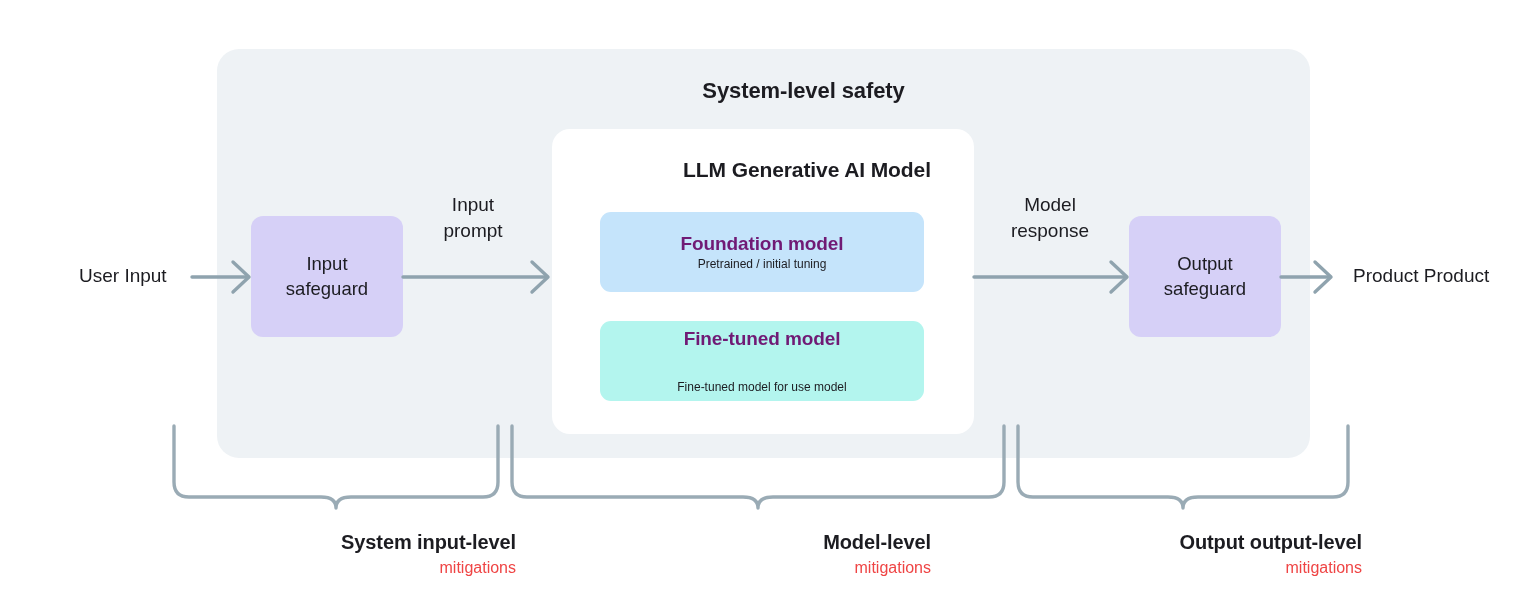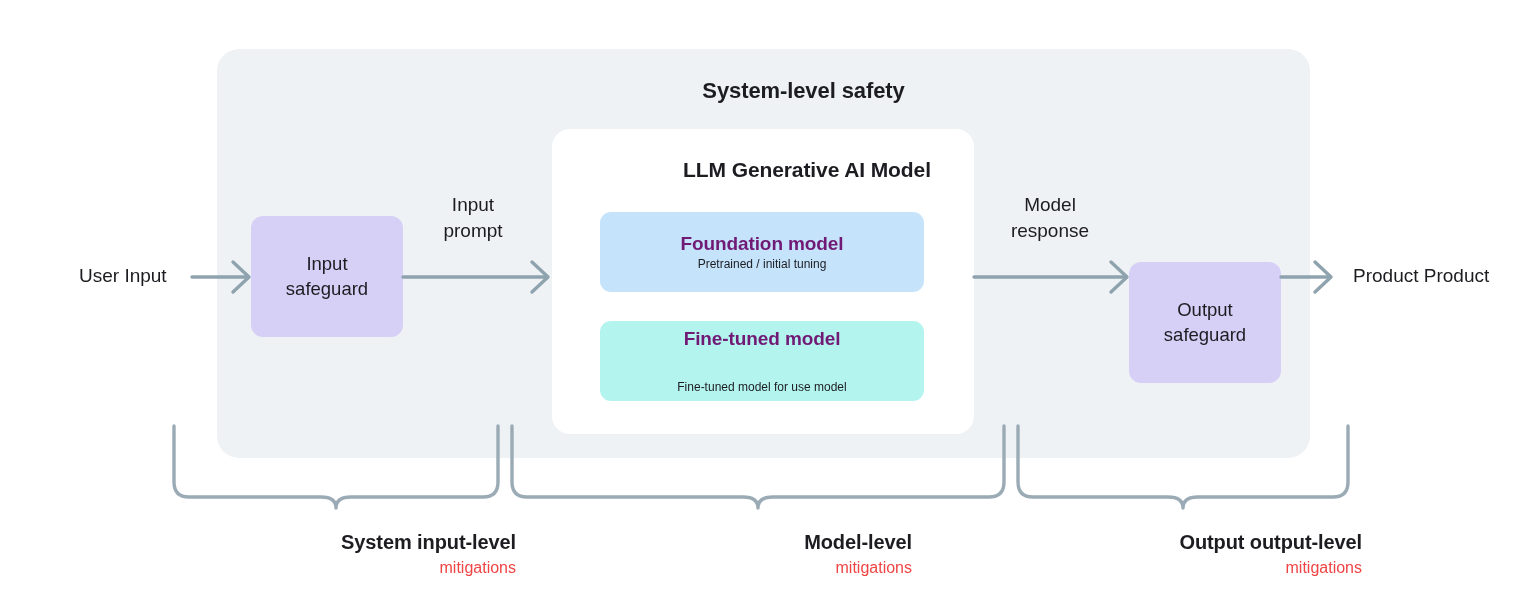--- a/index.html
+++ b/index.html
@@ -109,21 +109,21 @@
     border-radius: 12px;
     display: flex;
     align-items: center;
     justify-content: center;
     text-align: center;
     font-size: 18.5px;
     color: #1c1c21;
     line-height: 1.32;
   }
   #input-safeguard-box { left: 251px; top: 216px; }
-  #output-safeguard-box { left: 1129px; top: 216px; margin-top: 46px; }
+  #output-safeguard-box { left: 1129px; top: 216px; }
 
   
   .endpoint-label {
     position: absolute;
     font-size: 19px;
     color: #1c1c21;
     white-space: nowrap;
     margin-left: 12px;
   }
   #user-input-label { left: 67px; top: 265px; }
@@ -165,21 +165,21 @@
     letter-spacing: -0.1px;
     line-height: 1.4;
   }
   .bracket-caption .cap-sub {
     display: block;
     font-size: 16px;
     color: #ef4444;
     line-height: 1.45;
   }
   #caption-input { left: 156px; top: 528px; }
-  #caption-model { left: 552px; top: 528px; }
+  #caption-model { left: 571px; top: 528px; }
   #caption-output { left: 1002px; top: 528px; }
 </style>
 </head>
 <body>
 
 <div id="stage">
 
   <div id="system-container"></div>
   <div id="system-title">System-level safety</div>
 

